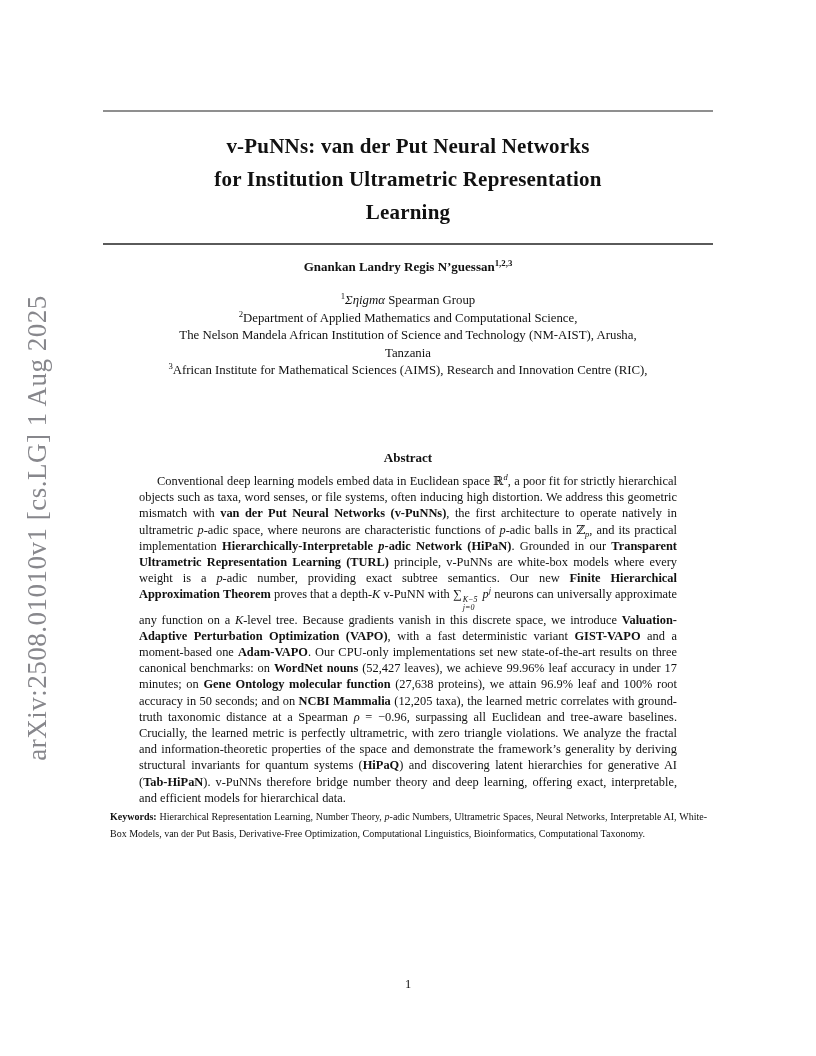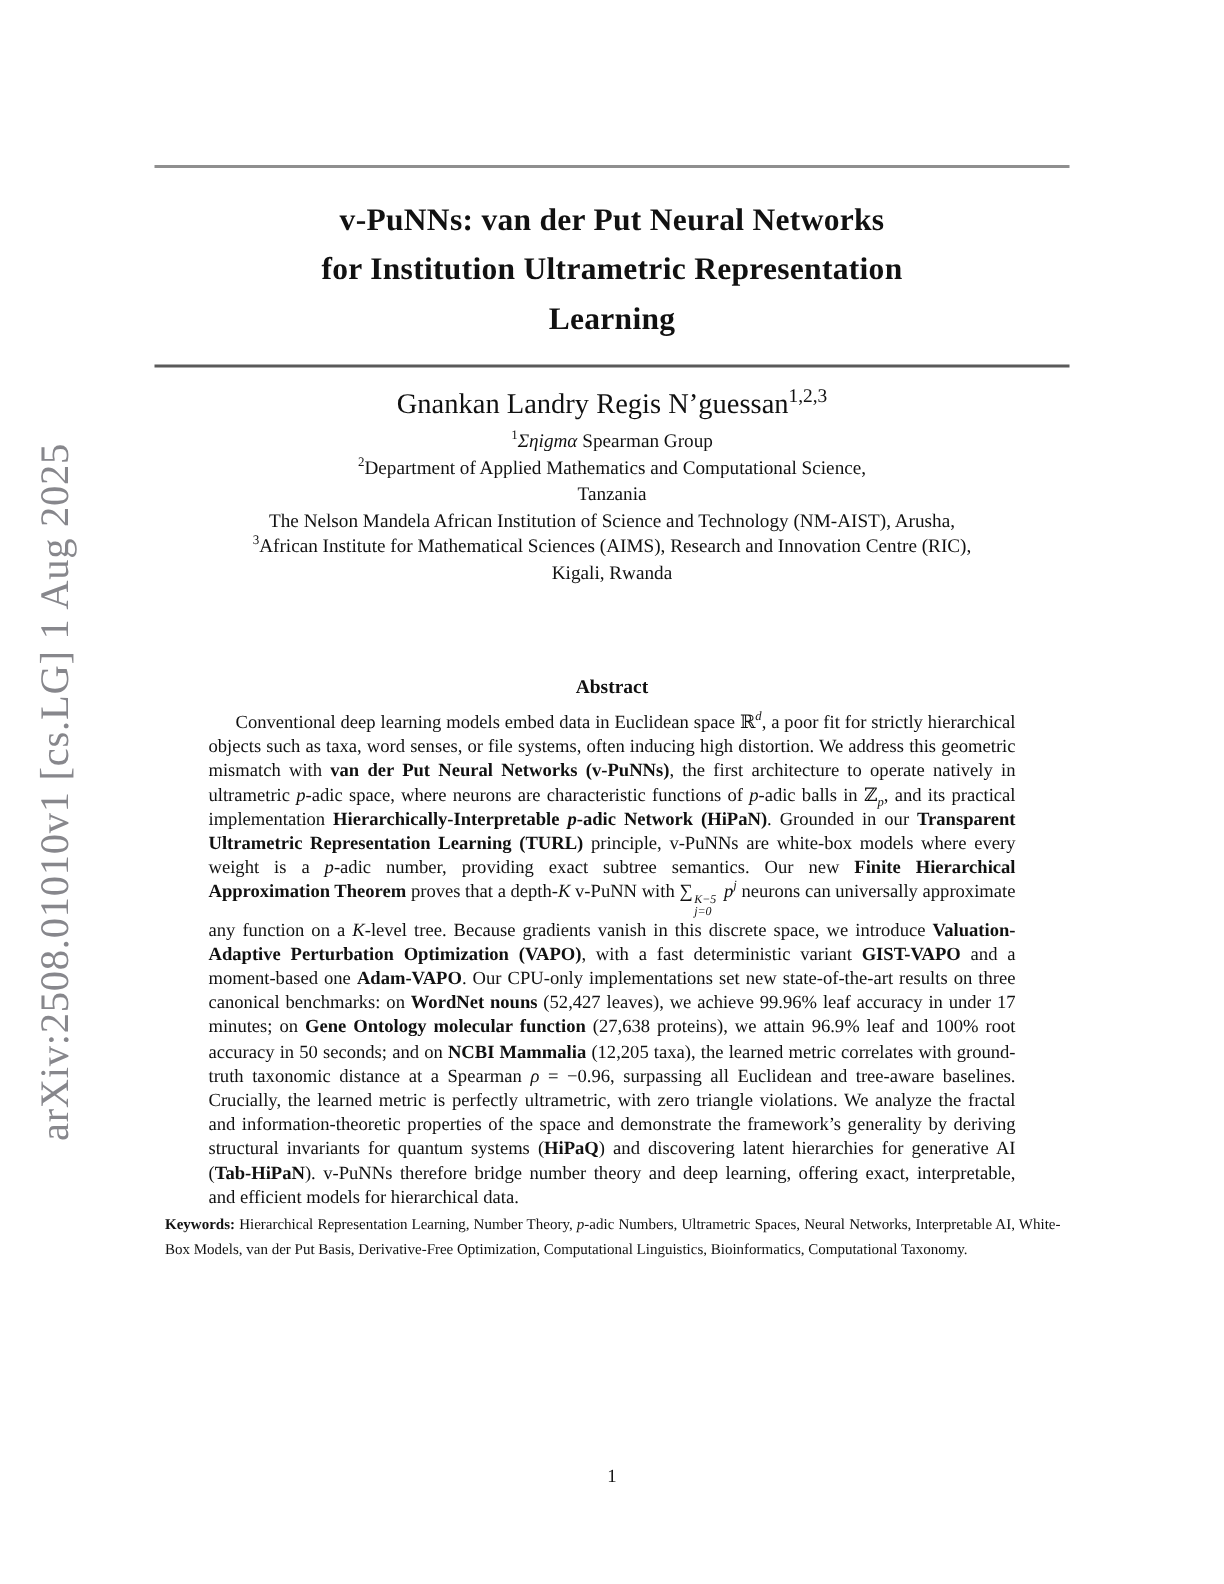--- a/index.html
+++ b/index.html
@@ -36,21 +36,21 @@
     line-height: 33px;
     letter-spacing: 0.2px;
   }
   .author-block {
     position: absolute;
     top: 259px;
     left: 70px;
     width: 676px;
     text-align: center;
   }
-  .author-name { font-size: 19px; font-weight: normal; margin-bottom: 5px; }
+  .author-name { font-size: 13px; font-weight: bold; margin-bottom: 17px; }
   .affil-line { font-size: 12.8px; line-height: 17.5px; }
   .abstract-heading {
     position: absolute;
     top: 450px;
     left: 103px;
     width: 610px;
     text-align: center;
     font-weight: bold;
     font-size: 13px;
   }
@@ -114,24 +114,23 @@
   </div>
 
   <div class="rule rule-mid"></div>
 
   <div class="author-block">
     <div class="author-name">
       <span>Gnankan Landry Regis N’guessan</span><sup class="aff">1,2,3</sup>
     </div>
     <div class="affil-line"><span class="run-sup">1</span><span class="run-i">Σηigmα</span><span> Spearman Group</span></div>
     <div class="affil-line"><span class="run-sup">2</span><span>Department of Applied Mathematics and Computational Science,</span></div>
+    <div class="affil-line"><span>The Nelson Mandela African Institution of Science and Technology (NM-AIST), Arusha,</span></div>
     <div class="affil-line"><span>Tanzania</span></div>
-    <div class="affil-line"><span>The Nelson Mandela African Institution of Science and Technology (NM-AIST), Arusha,</span></div>
     <div class="affil-line"><span class="run-sup">3</span><span>African Institute for Mathematical Sciences (AIMS), Research and Innovation Centre (RIC),</span></div>
-    <div class="affil-line"><span>Kigali, Rwanda</span></div>
   </div>
 
   <div class="abstract-heading">Abstract</div>
 
   <div class="abstract-body"><span>Conventional deep learning models embed data in Euclidean space </span><span>ℝ</span><span class="run-i run-sup">d</span><span>, a poor fit for strictly hierarchical objects such as taxa, word senses, or file systems, often inducing high distortion. We address this geometric mismatch with </span><span class="run-b">van der Put Neural Networks (v-PuNNs)</span><span>, the first architecture to operate natively in ultrametric </span><span class="run-i">p</span><span>-adic space, where neurons are characteristic functions of </span><span class="run-i">p</span><span>-adic balls in </span><span>ℤ</span><span class="run-i run-sub">p</span><span>, and its practical implementation </span><span class="run-b">Hierarchically-Interpretable </span><span class="run-b run-i">p</span><span class="run-b">-adic Network (HiPaN)</span><span>. Grounded in our </span><span class="run-b">Transparent Ultrametric Representation Learning (TURL)</span><span> principle, v-PuNNs are white-box models where every weight is a </span><span class="run-i">p</span><span>-adic number, providing exact subtree semantics. Our new </span><span class="run-b">Finite Hierarchical Approximation Theorem</span><span> proves that a depth-</span><span class="run-i">K</span><span> v-PuNN with </span><span>∑</span><span class="run-stack">
         <span>K−5</span>
         <span>j=0</span>
       </span><span> </span><span class="run-i">p</span><span class="run-i run-sup">j</span><span> neurons can universally approximate any function on a </span><span class="run-i">K</span><span>-level tree. Because gradients vanish in this discrete space, we introduce </span><span class="run-b">Valuation-Adaptive Perturbation Optimization (VAPO)</span><span>, with a fast deterministic variant </span><span class="run-b">GIST-VAPO</span><span> and a moment-based one </span><span class="run-b">Adam-VAPO</span><span>. Our CPU-only implementations set new state-of-the-art results on three canonical benchmarks: on </span><span class="run-b">WordNet nouns</span><span> (52,427 leaves), we achieve 99.96% leaf accuracy in under 17 minutes; on </span><span class="run-b">Gene Ontology molecular function</span><span> (27,638 proteins), we attain 96.9% leaf and 100% root accuracy in 50 seconds; and on </span><span class="run-b">NCBI Mammalia</span><span> (12,205 taxa), the learned metric correlates with ground-truth taxonomic distance at a Spearman </span><span class="run-i">ρ</span><span> = −0.96, surpassing all Euclidean and tree-aware baselines. Crucially, the learned metric is perfectly ultrametric, with zero triangle violations. We analyze the fractal and information-theoretic properties of the space and demonstrate the framework’s generality by deriving structural invariants for quantum systems (</span><span class="run-b">HiPaQ</span><span>) and discovering latent hierarchies for generative AI (</span><span class="run-b">Tab-HiPaN</span><span>). v-PuNNs therefore bridge number theory and deep learning, offering exact, interpretable, and efficient models for hierarchical data.</span></div>
 
   <div class="keywords"><span class="run-b">Keywords: </span><span>Hierarchical Representation Learning, Number Theory, </span><span class="run-i">p</span><span>-adic Numbers, Ultrametric Spaces, Neural Networks, Interpretable AI, White-Box Models, van der Put Basis, Derivative-Free Optimization, Computational Linguistics, Bioinformatics, Computational Taxonomy.</span></div>

